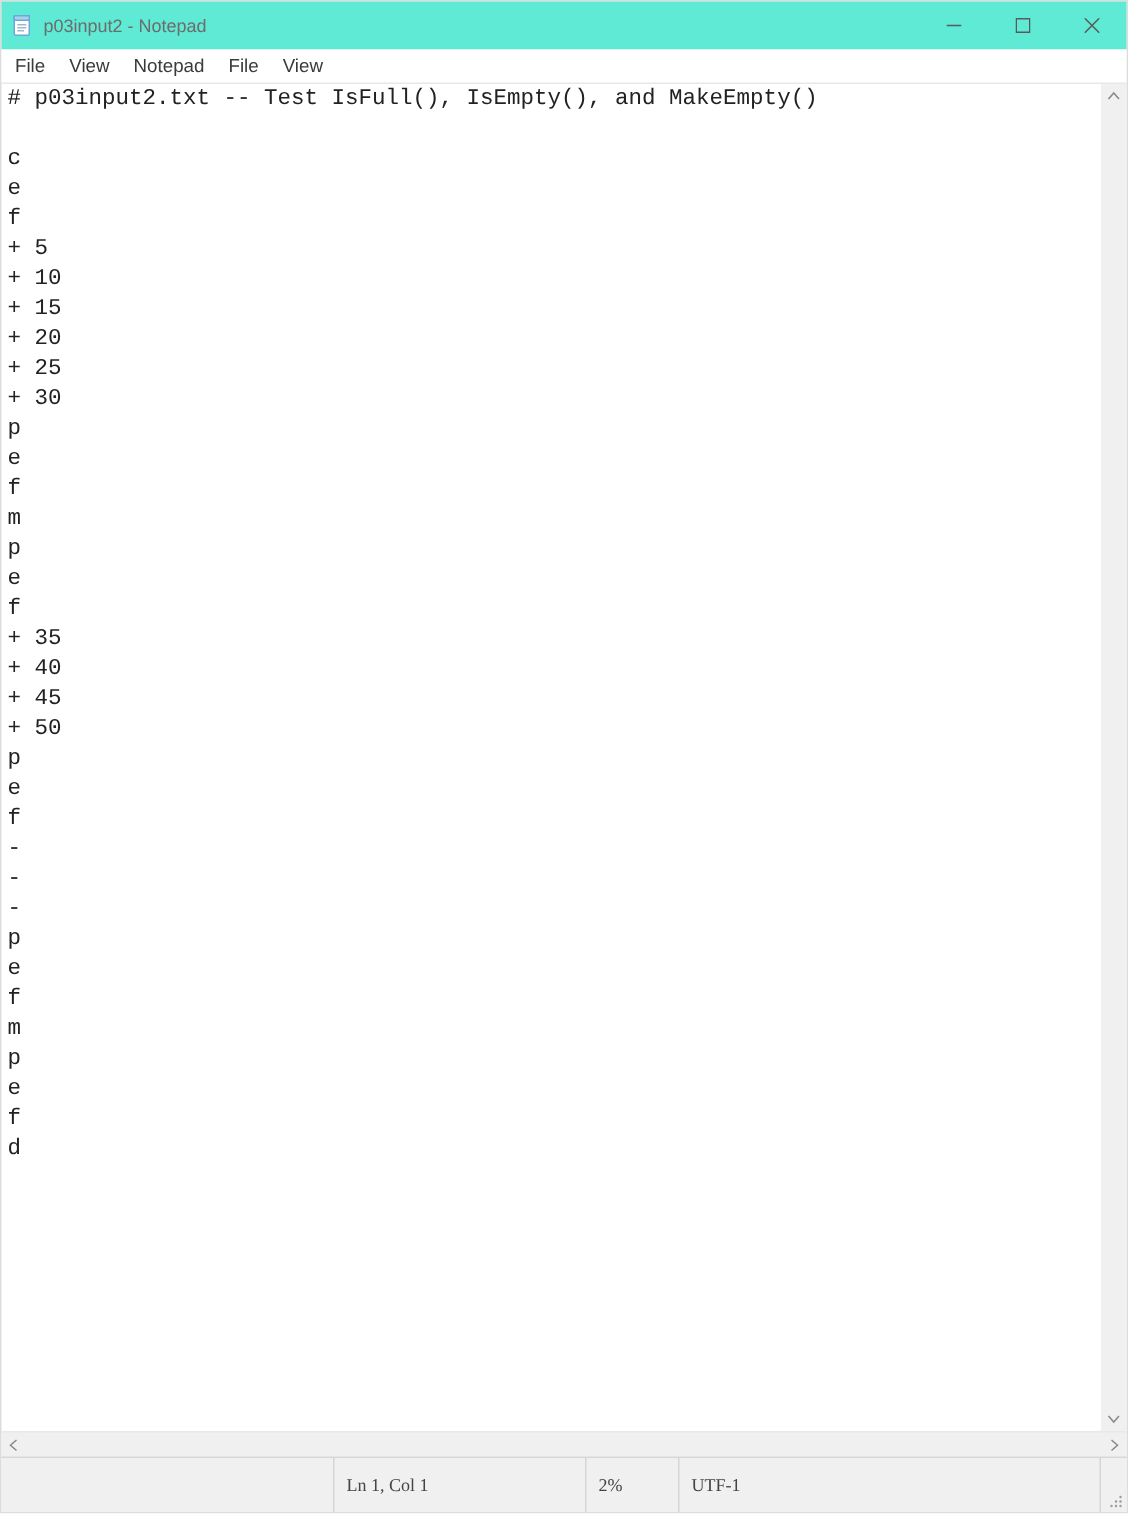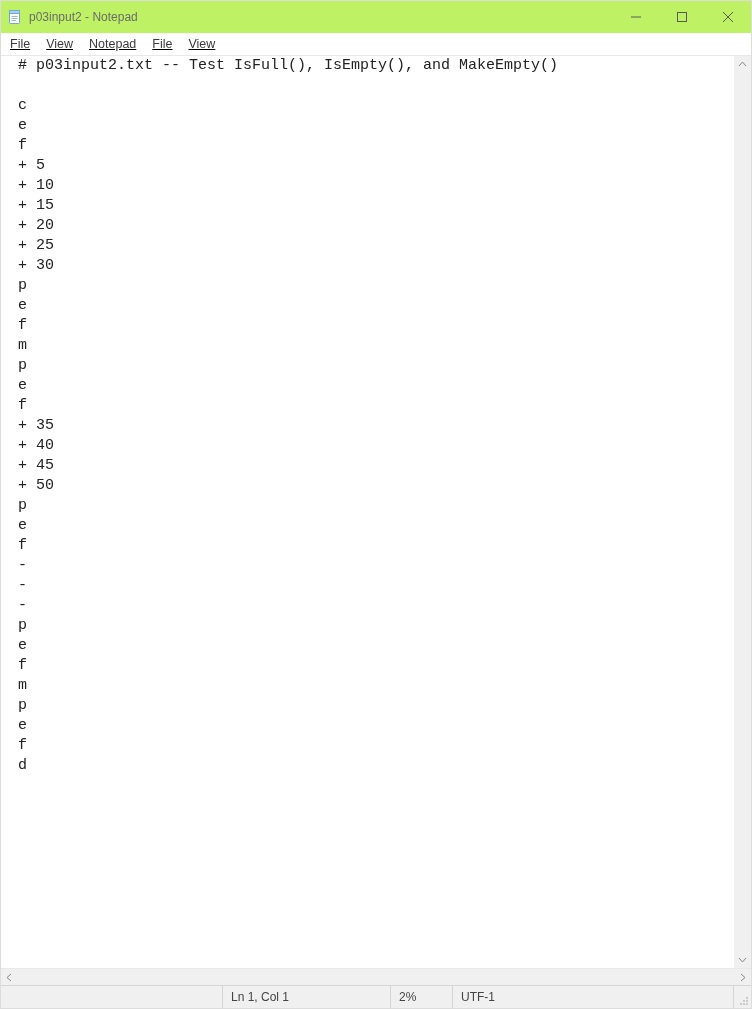--- a/index.html
+++ b/index.html
@@ -22,21 +22,21 @@
     flex-direction: column;
     border: 1px solid #dcdcdc;
     background: #ffffff;
   }
 
   
   .titlebar {
     height: 32px;
     display: flex;
     align-items: center;
-    background: #bef264;
+    background: #5eead4;
     padding-left: 6px;
   }
   .titlebar .app-icon {
     width: 16px;
     height: 16px;
     margin-right: 6px;
     display: inline-flex;
     align-items: center;
     justify-content: center;
   }
@@ -57,21 +57,20 @@
   .titlebar .win-btn svg { display: block; }
 
   
   .menubar {
     height: 22px;
     display: flex;
     align-items: center;
     padding: 0 2px;
     gap: 2px;
     background: #ffffff;
-    text-decoration: underline;
   }
   .menubar .menu-item {
     padding: 2px 7px;
     color: #3a3a3a;
     font-size: 12.5px;
   }
 
   
   .editor-wrap {
     flex: 1 1 auto;
@@ -82,21 +81,20 @@
   }
   .editor {
     flex: 1 1 auto;
     font-family: Consolas, "Courier New", monospace;
     font-size: 15px;
     line-height: 20px;
     color: #222;
     white-space: pre;
     padding: 0 4px;
     overflow: hidden;
-    margin-left: 13px;
   }
   
   .vscroll {
     width: 17px;
     background: #f0f0f0;
     display: flex;
     flex-direction: column;
     align-items: center;
     justify-content: space-between;
     padding: 2px 0;
@@ -126,27 +124,28 @@
     height: 13px;
     display: flex;
     align-items: center;
     justify-content: center;
     color: #777;
   }
   .hscroll .track { flex: 1 1 auto; }
 
   
   .statusbar {
-    height: 23px;
+    height: 37px;
     background: #f0f0f0;
     border-top: 1px solid #d6d6d6;
     display: flex;
     align-items: stretch;
     font-size: 12px;
     color: #444;
+    font-family: Liberation Serif, serif;
   }
   .statusbar .cell {
     border-left: 1px solid #d6d6d6;
     display: flex;
     align-items: center;
     padding: 0 8px;
   }
   .statusbar .cell.first { border-left: none; }
   .statusbar .grip {
     width: 18px;

